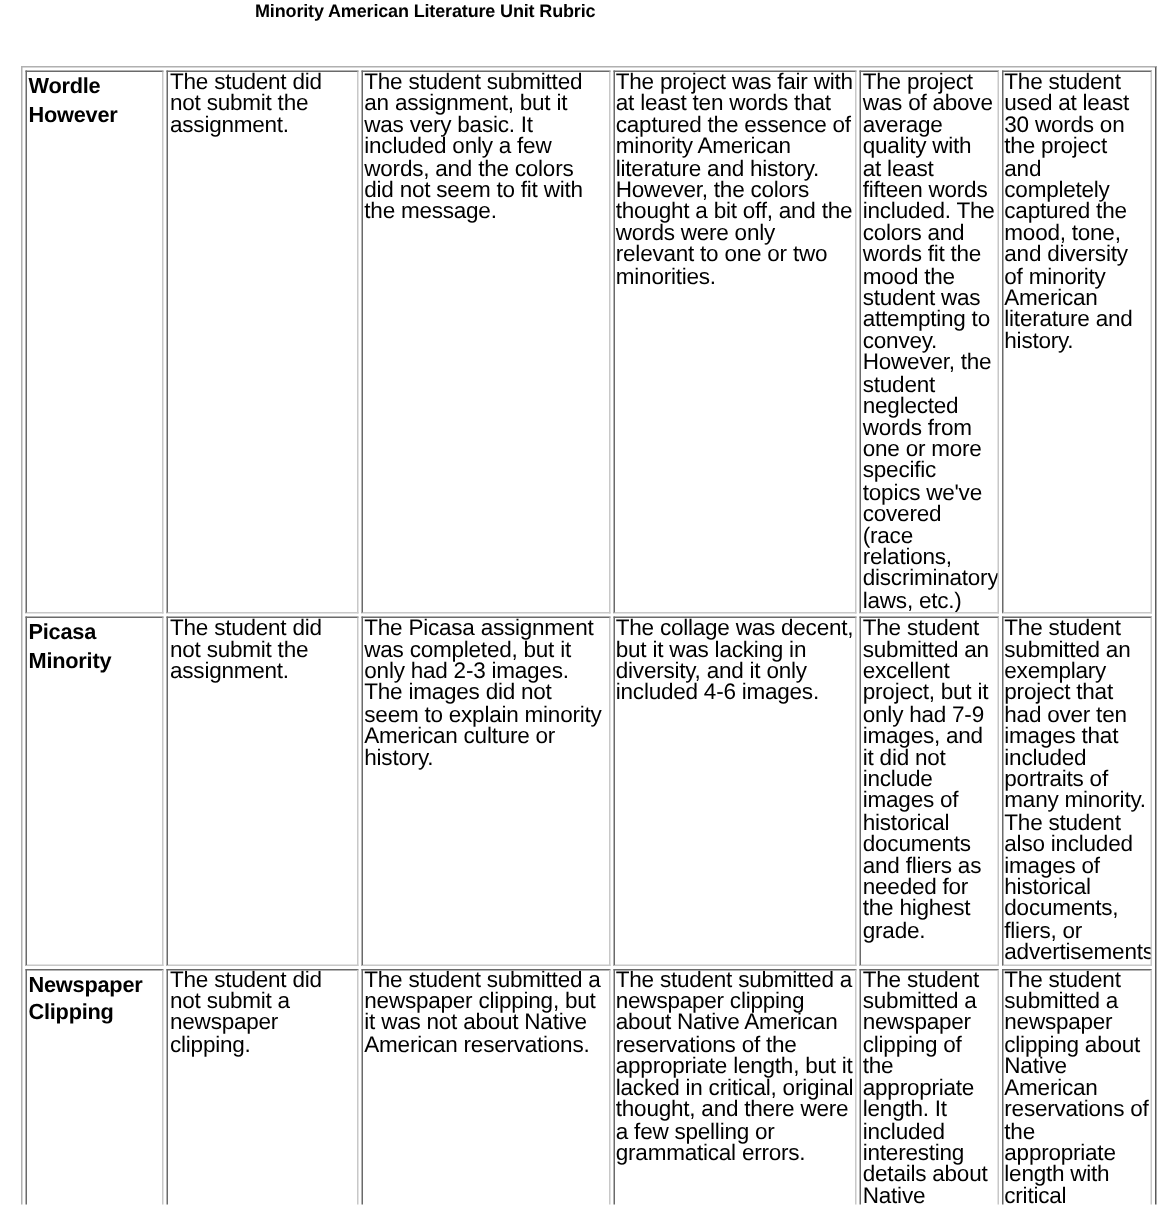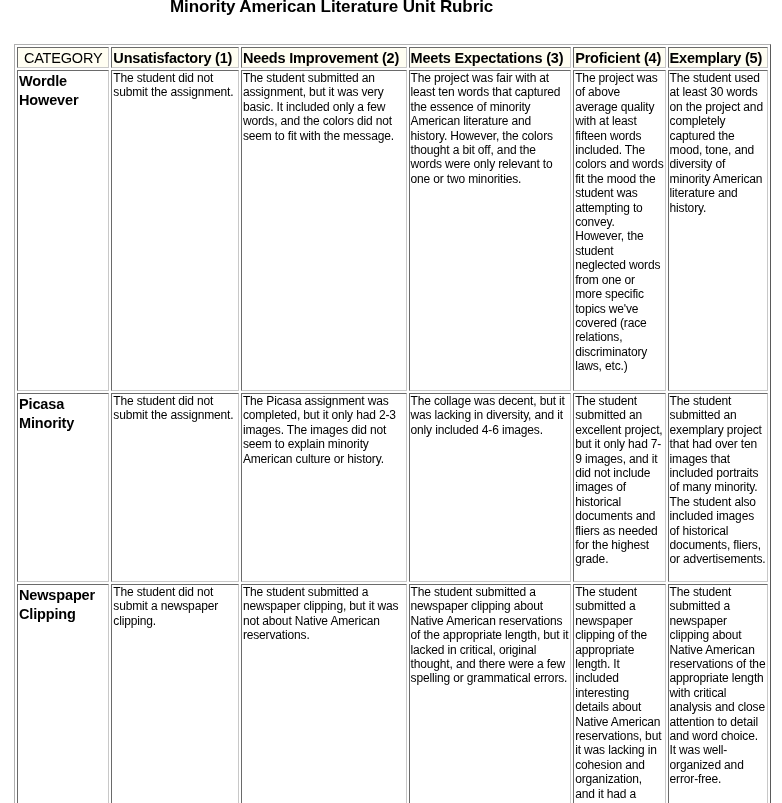--- a/index.html
+++ b/index.html
@@ -12,42 +12,42 @@
   }
   body {
     font-family: "Liberation Sans", sans-serif;
     color: #000;
     position: relative;
   }
   .title {
     position: absolute;
     left: 170px;
     top: 0px;
-    font-size: 17px;
+    font-size: 12px;
     font-weight: bold;
     line-height: 14px;
     letter-spacing: -0.1px;
   }
   table.rubric {
     position: absolute;
     left: 14px;
     top: 44px;
     border-collapse: separate;
     border-spacing: 2px;
     border: 1px solid #808080;
     border-color: #b0b0b0 #5a5a5a #5a5a5a #b0b0b0;
     table-layout: fixed;
     width: 757px;
   }
   table.rubric td {
     border: 1px solid #808080;
     border-color: #6a6a6a #c8c8c8 #c8c8c8 #6a6a6a;
     vertical-align: top;
     padding: 0 1px;
-    font-size: 12px;
+    font-size: 15px;
     line-height: 14.4px;
     letter-spacing: -0.15px;
     overflow: hidden;
   }
   table.rubric tr.head td {
     background: #fffef2;
     font-size: 14.5px;
     line-height: 18px;
     font-weight: bold;
     white-space: nowrap;
@@ -82,28 +82,20 @@
 <table class="rubric">
   <colgroup>
     <col class="c0">
       <col class="c1">
       <col class="c2">
       <col class="c3">
       <col class="c4">
       <col class="c5">
   </colgroup>
   <tbody>
-      <tr class="head">
-    <td class="cat-head">CATEGORY</td>
-    <td>Unsatisfactory (1)</td>
-    <td>Needs Improvement (2)</td>
-    <td>Meets Expectations (3)</td>
-    <td>Proficient (4)</td>
-    <td>Exemplary (5)</td>
-  </tr>
   <tr class="r0">
     <td class="cat">Wordle However</td>
     <td>The student did not submit the assignment.</td>
     <td>The student submitted an assignment, but it was very basic. It included only a few words, and the colors did not seem to fit with the message.</td>
     <td>The project was fair with at least ten words that captured the essence of minority American literature and history. However, the colors thought a bit off, and the words were only relevant to one or two minorities.</td>
     <td>The project was of above average quality with at least fifteen words included. The colors and words fit the mood the student was attempting to convey. However, the student neglected words from one or more specific topics we've covered (race relations, discriminatory laws, etc.)</td>
     <td>The student used at least 30 words on the project and completely captured the mood, tone, and diversity of minority American literature and history.</td>
   </tr>
   <tr class="r1">
     <td class="cat">Picasa Minority</td>

